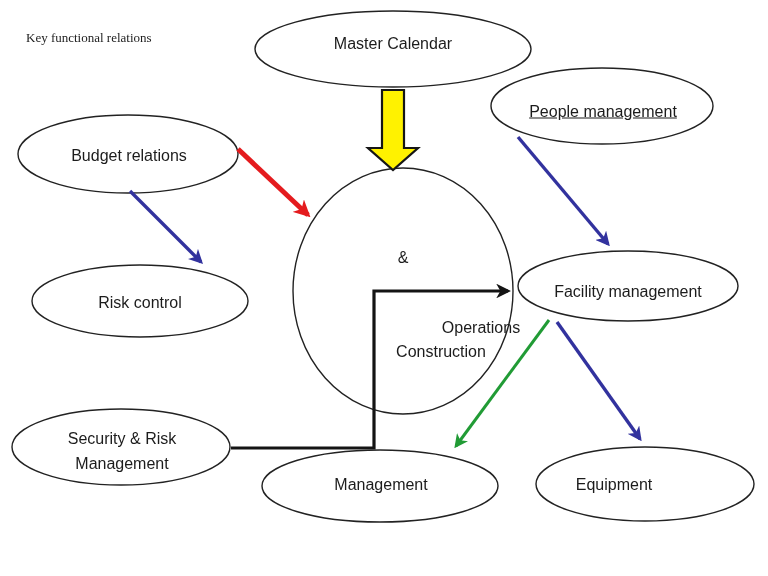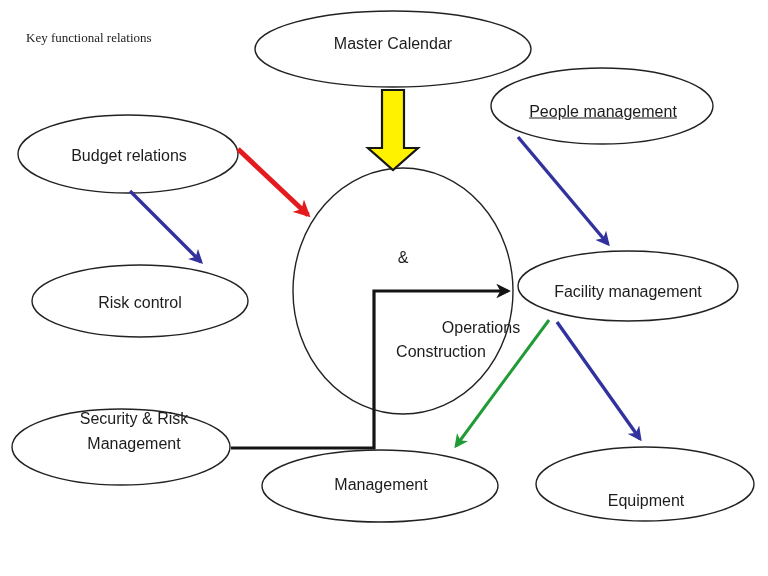--- a/index.html
+++ b/index.html
@@ -83,26 +83,26 @@
   <div class="lbl" style="left:140px; top:302px;">Risk control</div>
 
   <div class="lbl" style="left:403px; top:257px;">
     <div>&amp;</div>
   </div>
   <div class="lbl" style="left:433px; top:327px;margin-left:48px;">Operations</div>
   <div class="lbl" style="left:441px; top:351px;">Construction</div>
 
   <div class="lbl" style="left:628px; top:291px;">Facility management</div>
 
-  <div class="lbl" style="left:122px; top:431px;margin-left:12px;">
+  <div class="lbl" style="left:122px; top:451px;">
     <div>Security &amp; Risk</div>
     <div>Management</div>
   </div>
 
   <div class="lbl" style="left:381px; top:484px;">
     <div>Management</div>
   </div>
 
-  <div class="lbl" style="left:646px; top:484px;margin-top:16px;">
+  <div class="lbl" style="left:614px; top:484px;">
     <div>Equipment</div>
   </div>
 
 </div>
 
 </body></html>

